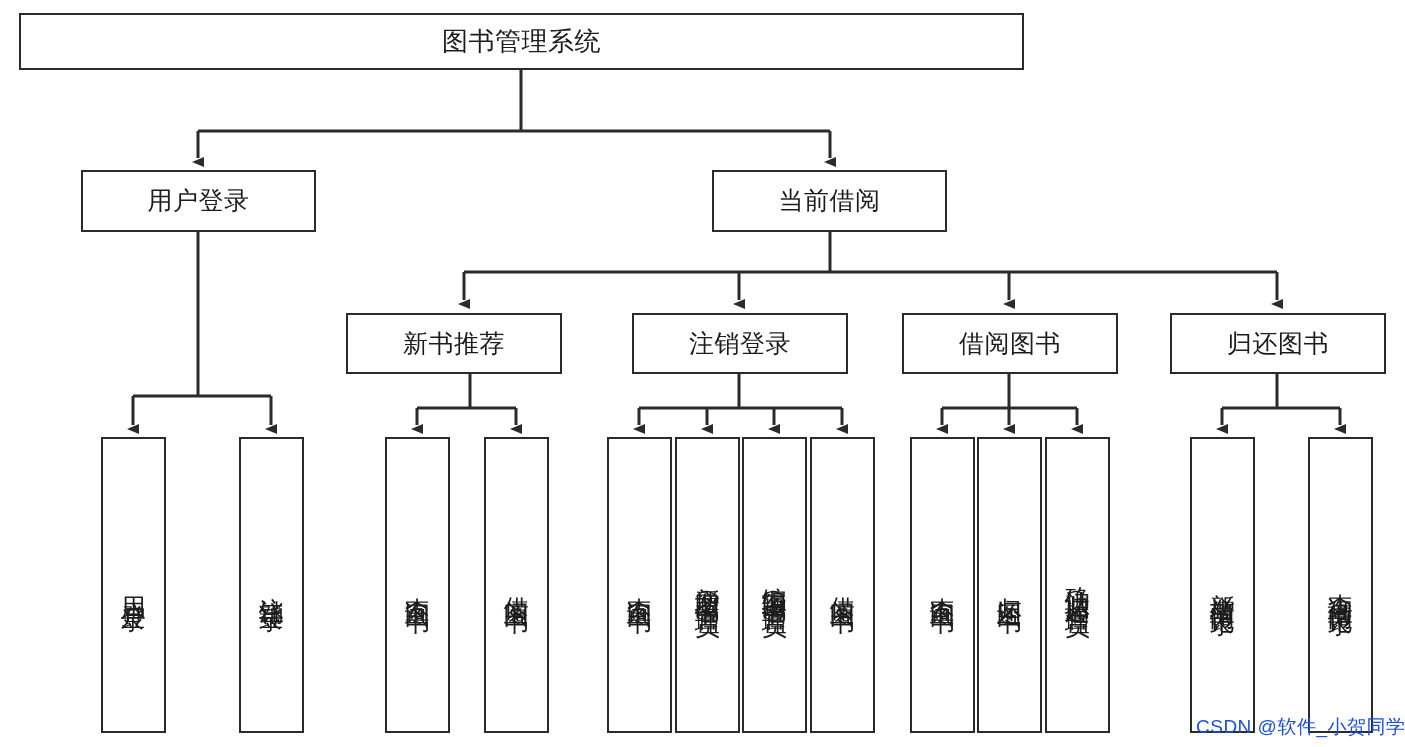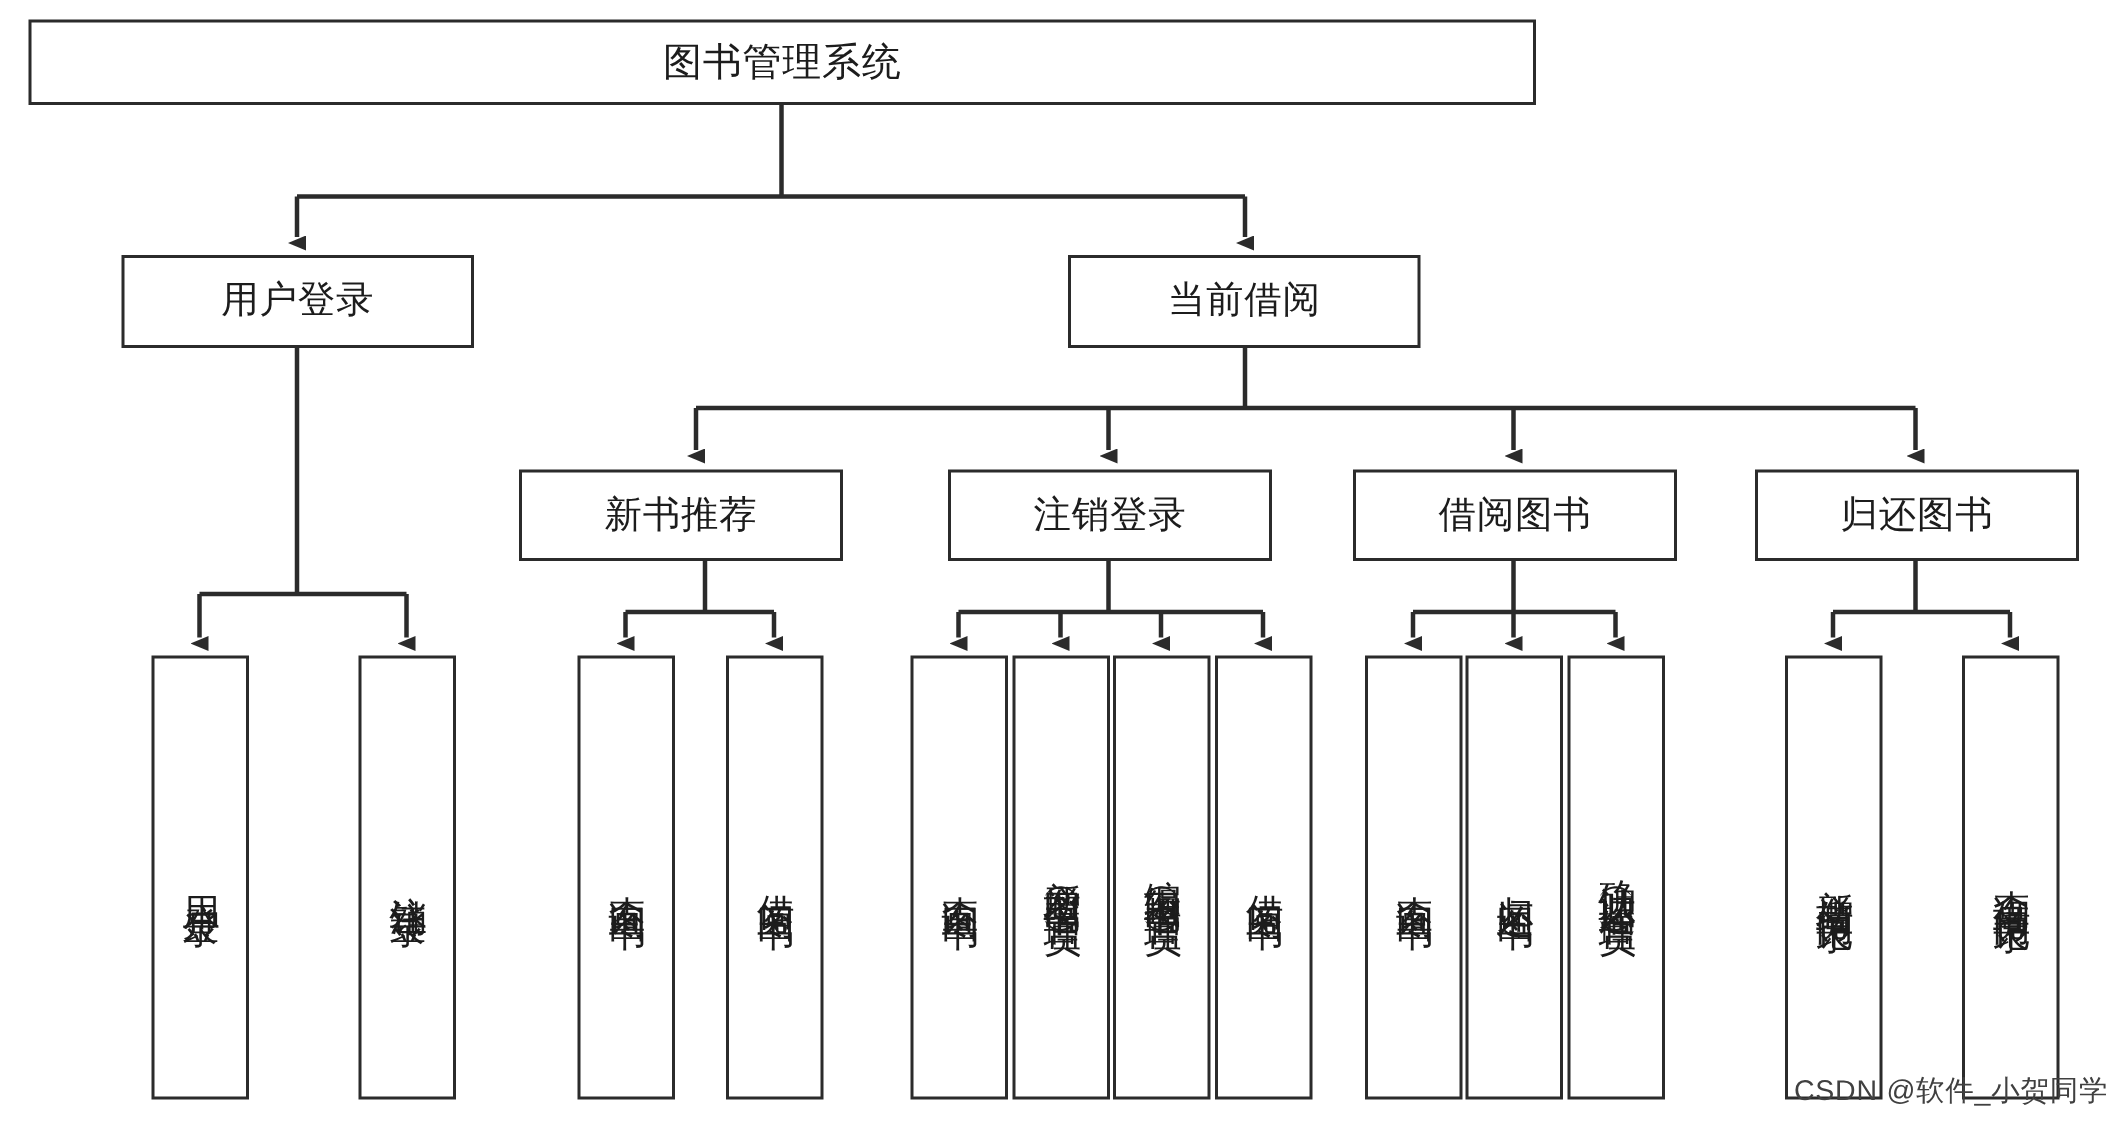--- a/index.html
+++ b/index.html
@@ -63,21 +63,21 @@
     font-size: 25px;
     letter-spacing: 4px;
     line-height: 1.05;
     max-height: 278px;
   }
   .watermark {
     position: absolute;
     left: 1196px;
     top: 714px;
     font-size: 19px;
-    color: #404040;
+    color: #1d4ed8;
     letter-spacing: 0.5px;
     white-space: nowrap;
     z-index: 5;
     font-family: "Liberation Sans", "DejaVu Sans", sans-serif;
   }
 </style>
 </head>
 <body>
 
 <div id="diagram">

